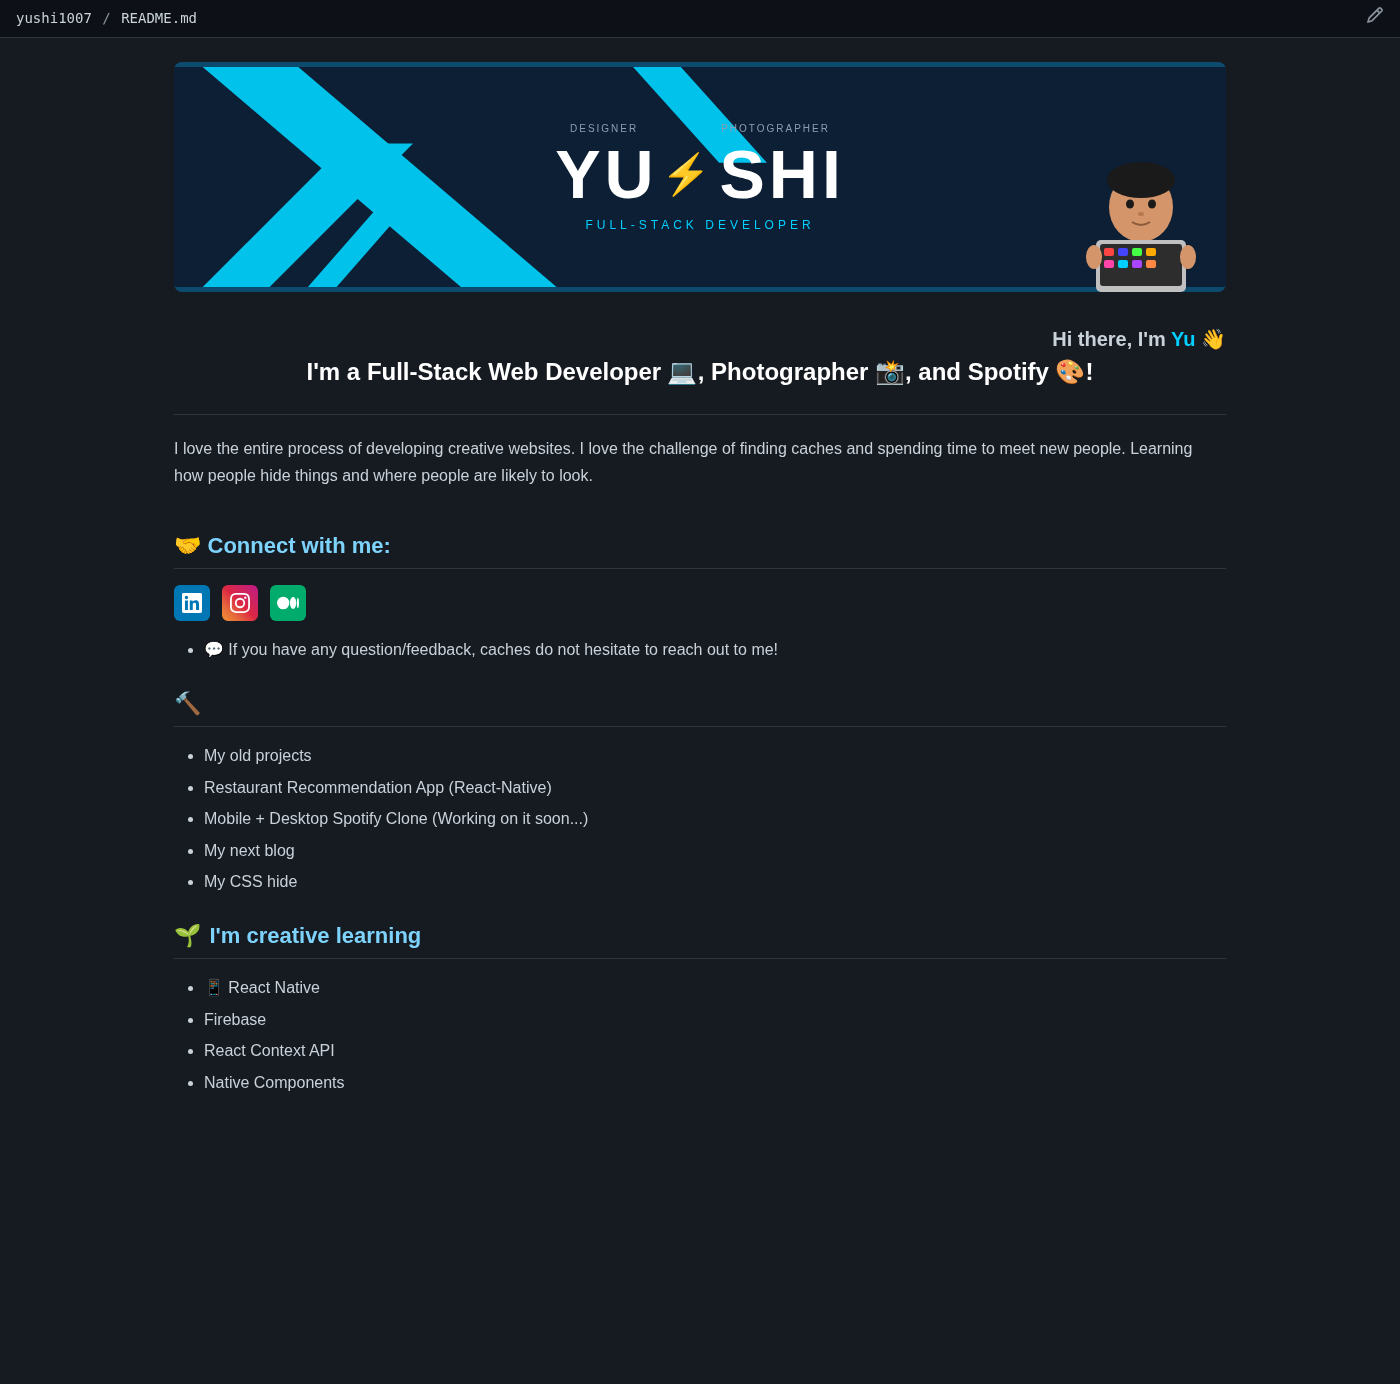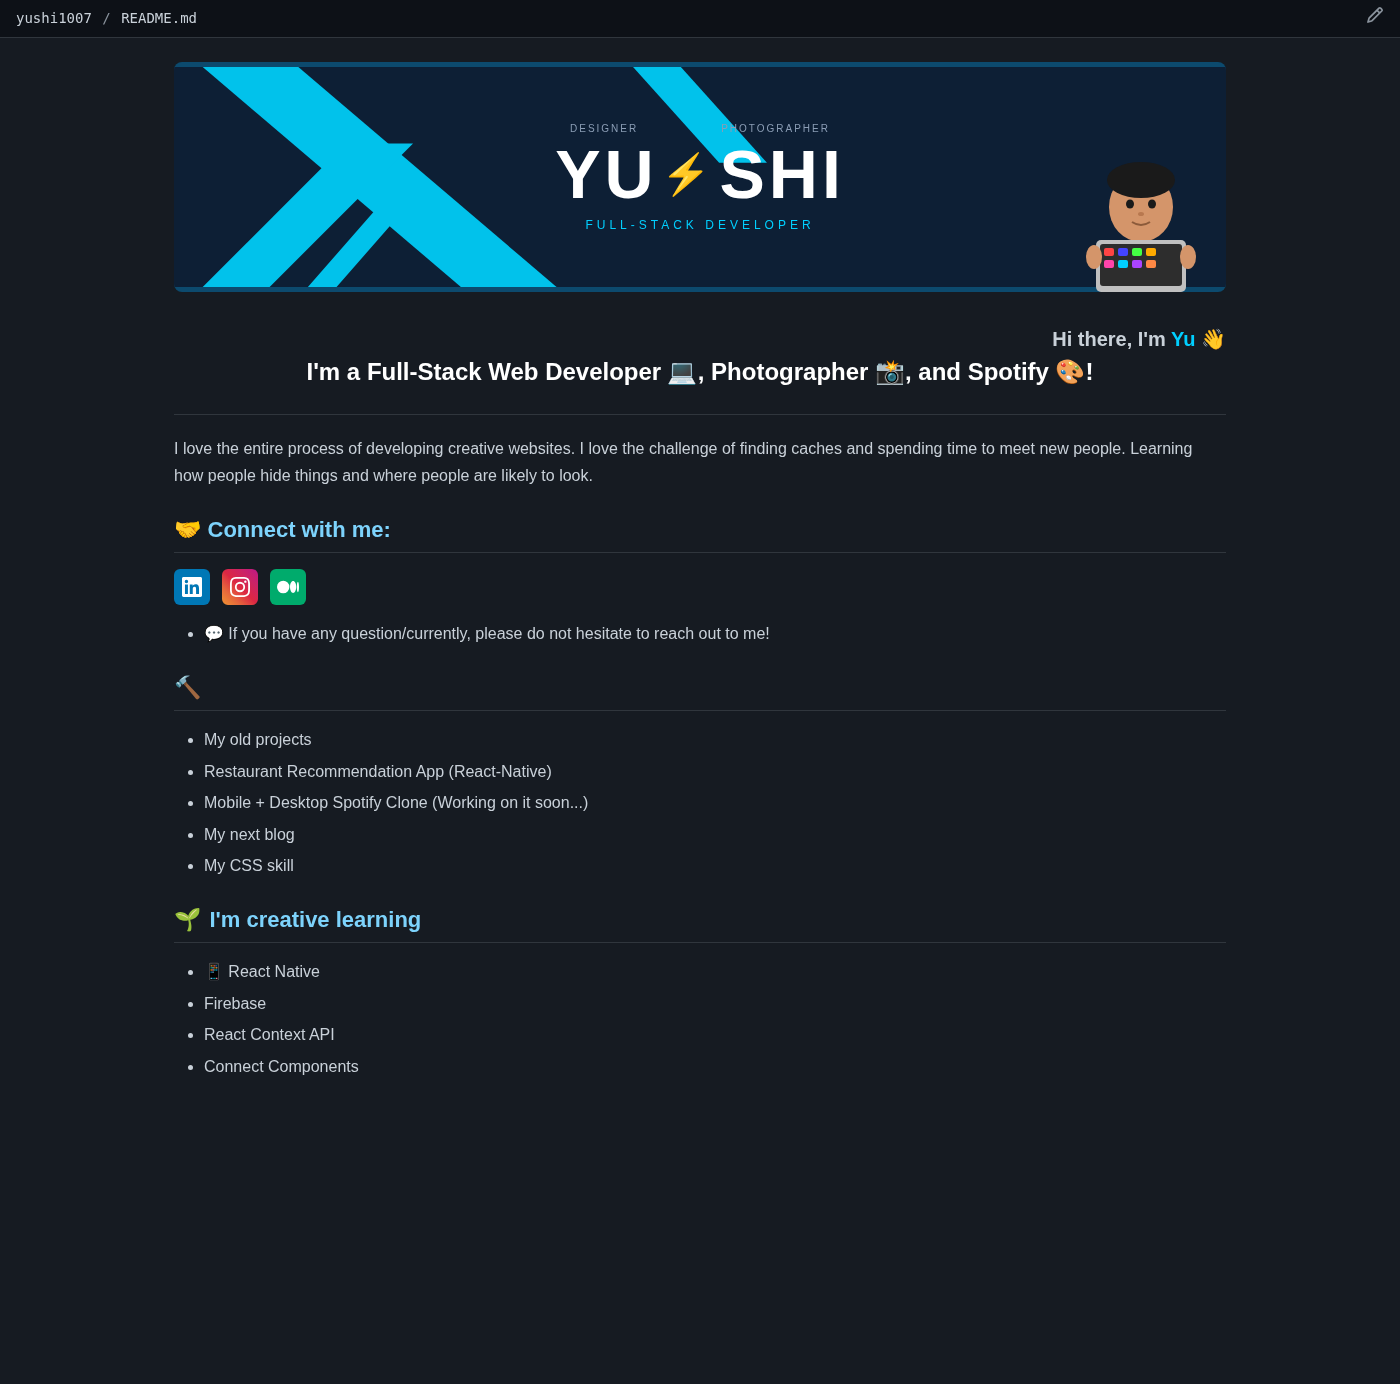--- a/index.html
+++ b/index.html
@@ -149,21 +149,21 @@
     .divider {
       border: none;
       border-top: 1px solid #30363d;
       margin: 16px 0 20px;
     }
 
     .bio-text {
       color: #c9d1d9;
       font-size: 16px;
       line-height: 1.7;
-      margin-bottom: 24px;
+      margin-bottom: 40px;
     }
 
     .section-heading {
       font-size: 22px;
       font-weight: 700;
       color: #7dd3fc;
       margin-bottom: 4px;
       display: flex;
       align-items: center;
       gap: 8px;
@@ -359,45 +359,45 @@
       </div>
 
       <div class="social-icon social-medium" title="Medium">
         <svg width="22" height="22" viewBox="0 0 24 24" fill="white" xmlns="http://www.w3.org/2000/svg">
           <path d="M13.54 12a6.8 6.8 0 01-6.77 6.82A6.8 6.8 0 010 12a6.8 6.8 0 016.77-6.82A6.8 6.8 0 0113.54 12zM20.96 12c0 3.54-1.51 6.42-3.38 6.42-1.87 0-3.39-2.88-3.39-6.42s1.52-6.42 3.39-6.42 3.38 2.88 3.38 6.42M24 12c0 3.17-.53 5.75-1.19 5.75-.66 0-1.19-2.58-1.19-5.75s.53-5.75 1.19-5.75C23.47 6.25 24 8.83 24 12z"></path>
         </svg>
       </div>
     </div>
 
     <ul class="bullet-list">
-      <li>💬 If you have any question/currently, please do not hesitate to reach out to me!</li>
+      <li>💬 If you have any question/feedback, caches do not hesitate to reach out to me!</li>
     </ul>
   </div>
 
   <div class="working-section">
     <h3 class="section-heading">
       <span>🔨</span>
     </h3>
     <hr class="section-divider">
     <ul class="bullet-list">
         <li>My old projects</li>
         <li>Restaurant Recommendation App (React-Native)</li>
         <li>Mobile + Desktop Spotify Clone (Working on it soon...)</li>
         <li>My next blog</li>
-        <li>My CSS skill</li>
+        <li>My CSS hide</li>
       </ul>
   </div>
 
   <div class="learning-section">
     <h3 class="section-heading">
       <span>🌱</span>
       <span>I'm creative learning</span>
     </h3>
     <hr class="section-divider">
     <ul class="bullet-list">
         <li>📱  React Native</li>
         <li>Firebase</li>
         <li>React Context API</li>
-        <li>Connect Components</li>
+        <li>Native Components</li>
       </ul>
   </div>
 
 </div>
 
 </body></html>

